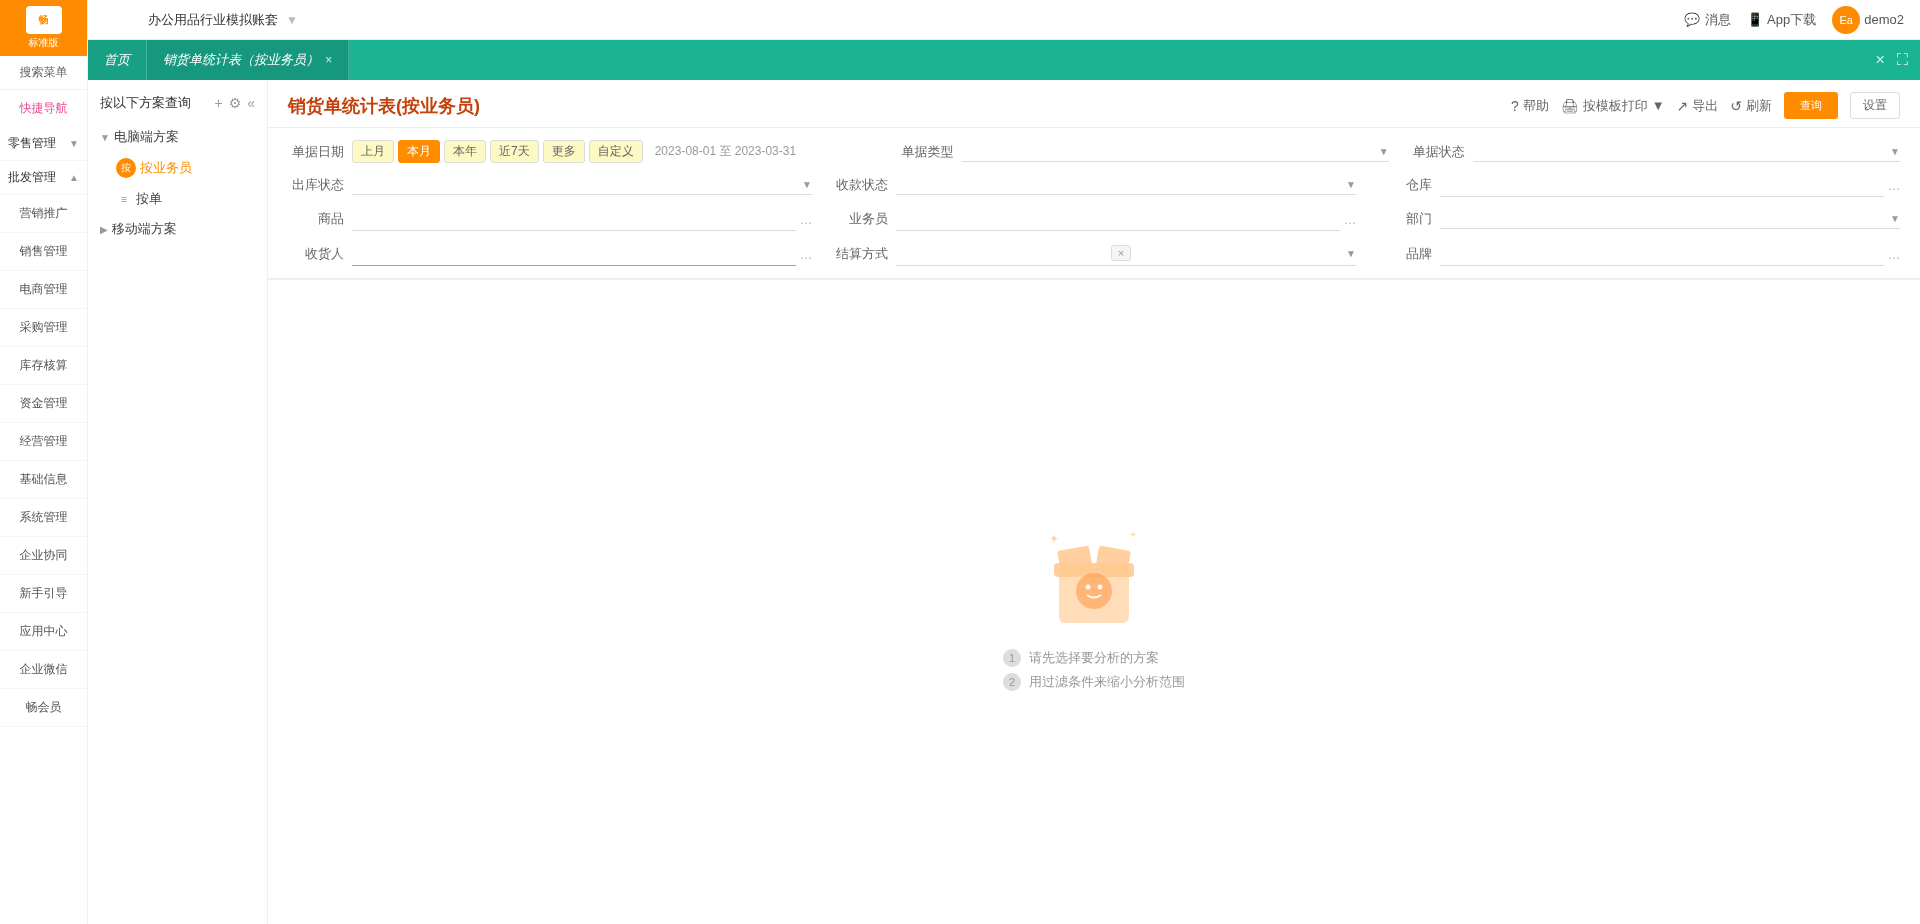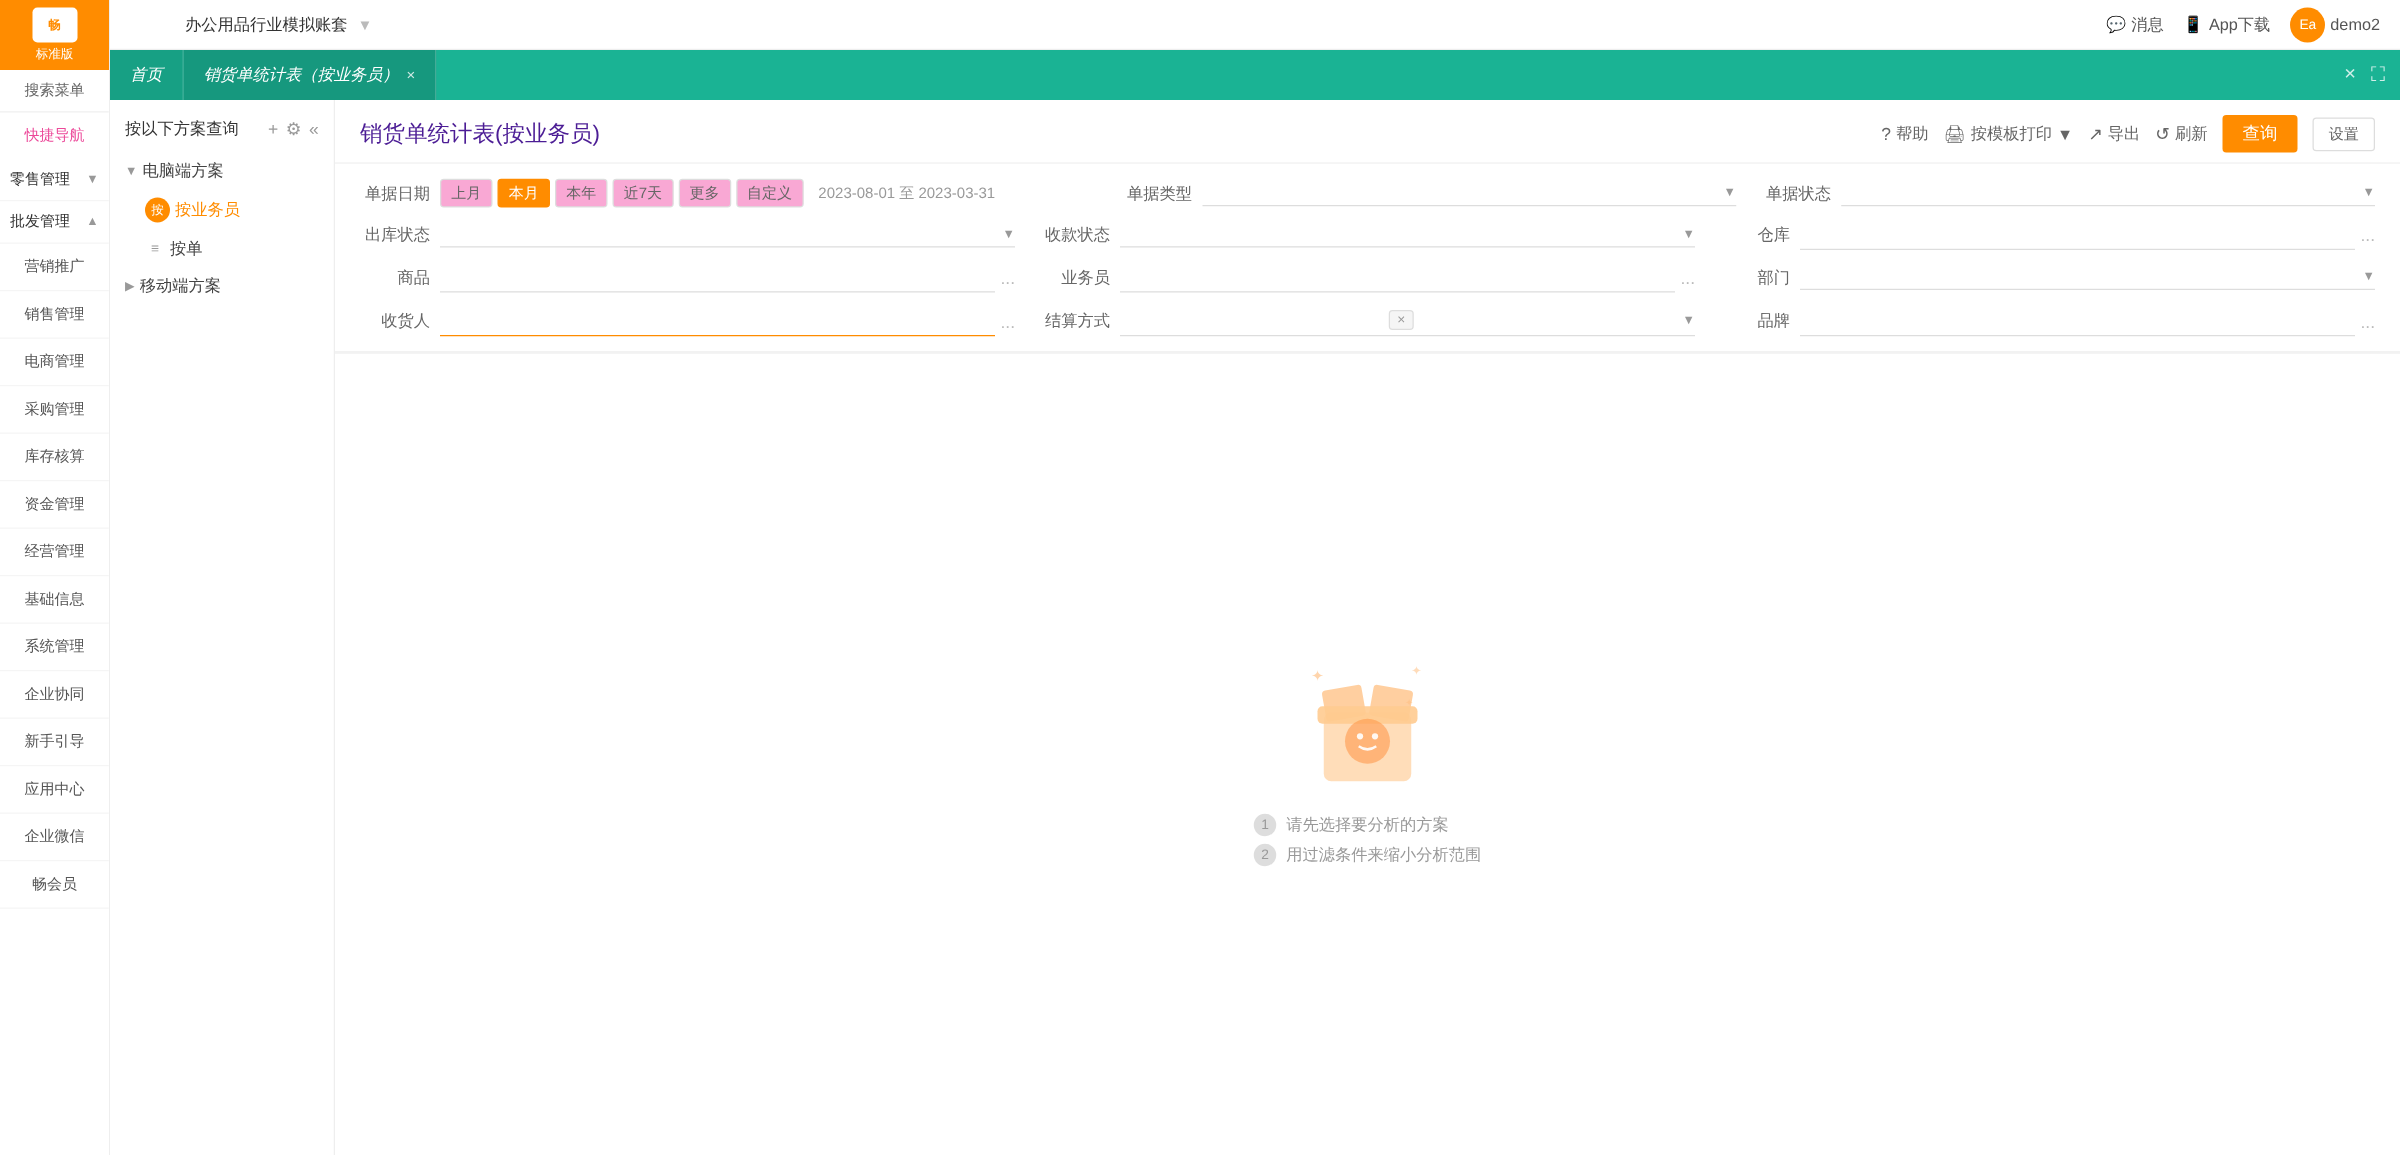--- a/index.html
+++ b/index.html
@@ -54,41 +54,41 @@
     .tree-item.selected { color: #ff8c00; }
     .tree-item.sub { padding-left: 28px; }
     .tree-item .circle-icon { width: 20px; height: 20px; border-radius: 50%; background: #ff8c00; color: #fff; display: flex; align-items: center; justify-content: center; font-size: 10px; flex-shrink: 0; }
     .tree-item .sub-icon { width: 16px; height: 16px; color: #999; display: flex; align-items: center; justify-content: center; font-size: 11px; }
 
     
     .right-panel { flex: 1; display: flex; flex-direction: column; overflow: hidden; }
 
     
     .page-header { padding: 12px 20px 8px; background: #fff; border-bottom: 1px solid #eee; display: flex; align-items: center; justify-content: space-between; flex-shrink: 0; }
-    .page-title { font-size: 18px; color: #4c1d95; font-weight: 400; }
+    .page-title { font-size: 18px; color: #c2410c; font-weight: 700; }
     .page-actions { display: flex; align-items: center; gap: 12px; font-size: 13px; }
     .page-action { display: flex; align-items: center; gap: 4px; color: #666; cursor: pointer; }
     .page-action .icon { font-size: 14px; }
-    .btn-primary { background: #ff8c00; color: #fff; border: none; padding: 6px 16px; border-radius: 3px; cursor: pointer; font-size: 14px; }
+    .btn-primary { background: #ff8c00; color: #fff; border: none; padding: 6px 16px; border-radius: 3px; cursor: pointer; font-size: 11px; }
     .btn-secondary { background: #fff; color: #666; border: 1px solid #ddd; padding: 4px 12px; border-radius: 3px; cursor: pointer; font-size: 12px; }
 
     
     .filter-area { background: #fff; padding: 12px 20px; border-bottom: 1px solid #eee; flex-shrink: 0; }
     .filter-row { display: flex; align-items: center; margin-bottom: 10px; gap: 0; }
     .filter-row:last-child { margin-bottom: 0; }
     .filter-item { display: flex; align-items: center; flex: 1; min-width: 0; }
     .filter-label { color: #666; font-size: 13px; white-space: nowrap; margin-right: 8px; min-width: 56px; text-align: right; }
     .filter-input { flex: 1; border: none; border-bottom: 1px solid #ddd; padding: 4px 0; font-size: 13px; color: #333; outline: none; background: transparent; }
     .filter-select { flex: 1; border: none; border-bottom: 1px solid #ddd; padding: 4px 0; font-size: 13px; color: #333; outline: none; background: transparent; cursor: pointer; display: flex; align-items: center; justify-content: space-between; }
     .filter-select-arrow { color: #999; font-size: 10px; }
     .filter-dots { color: #bbb; cursor: pointer; font-size: 14px; margin-left: 4px; }
 
     
     .date-filters { display: flex; align-items: center; gap: 4px; margin-right: 8px; }
-    .date-btn { padding: 2px 8px; border: 1px solid #ddd; border-radius: 3px; font-size: 12px; cursor: pointer; color: #666; background: #f9a8d4; }
+    .date-btn { padding: 2px 8px; border: 1px solid #ddd; border-radius: 3px; font-size: 12px; cursor: pointer; color: #666; background: #fef9c3; }
     .date-btn.active { background: #ff8c00; color: #fff; border-color: #ff8c00; }
     .date-range { font-size: 12px; color: #999; margin-left: 4px; }
 
     
     .collapse-row { text-align: center; padding: 6px 0; }
     .collapse-btn { color: #666; font-size: 12px; cursor: pointer; }
 
     
     .filter-tag { display: inline-flex; align-items: center; background: #f5f5f5; border: 1px solid #ddd; border-radius: 3px; padding: 1px 6px; font-size: 12px; color: #666; gap: 4px; }
     .filter-tag .remove { cursor: pointer; color: #999; font-size: 11px; }

